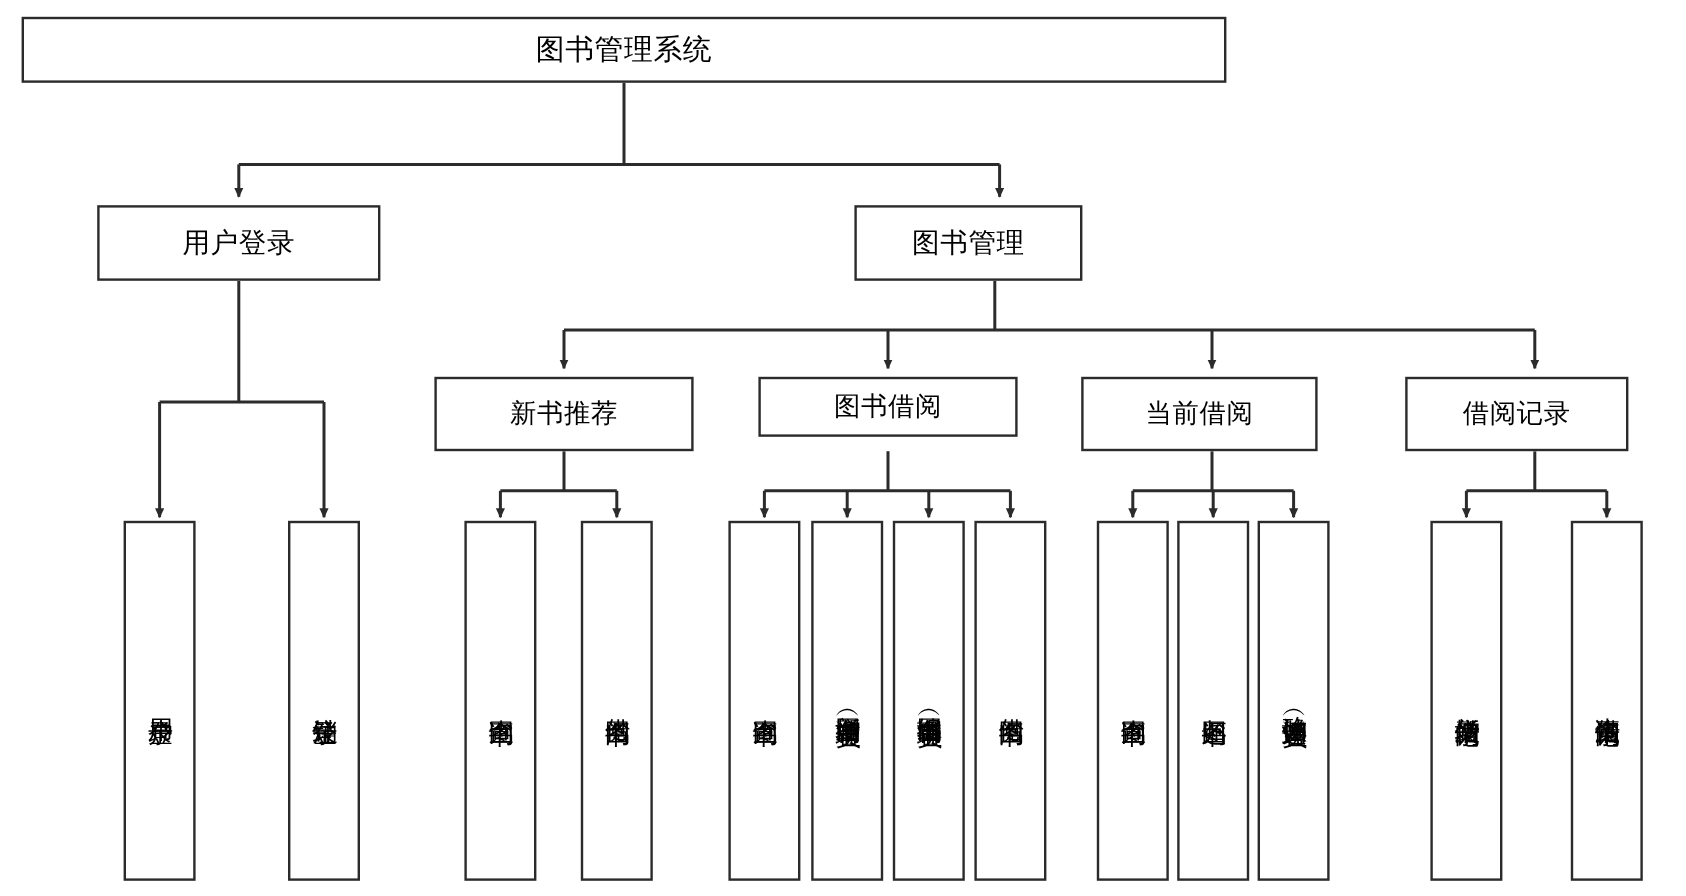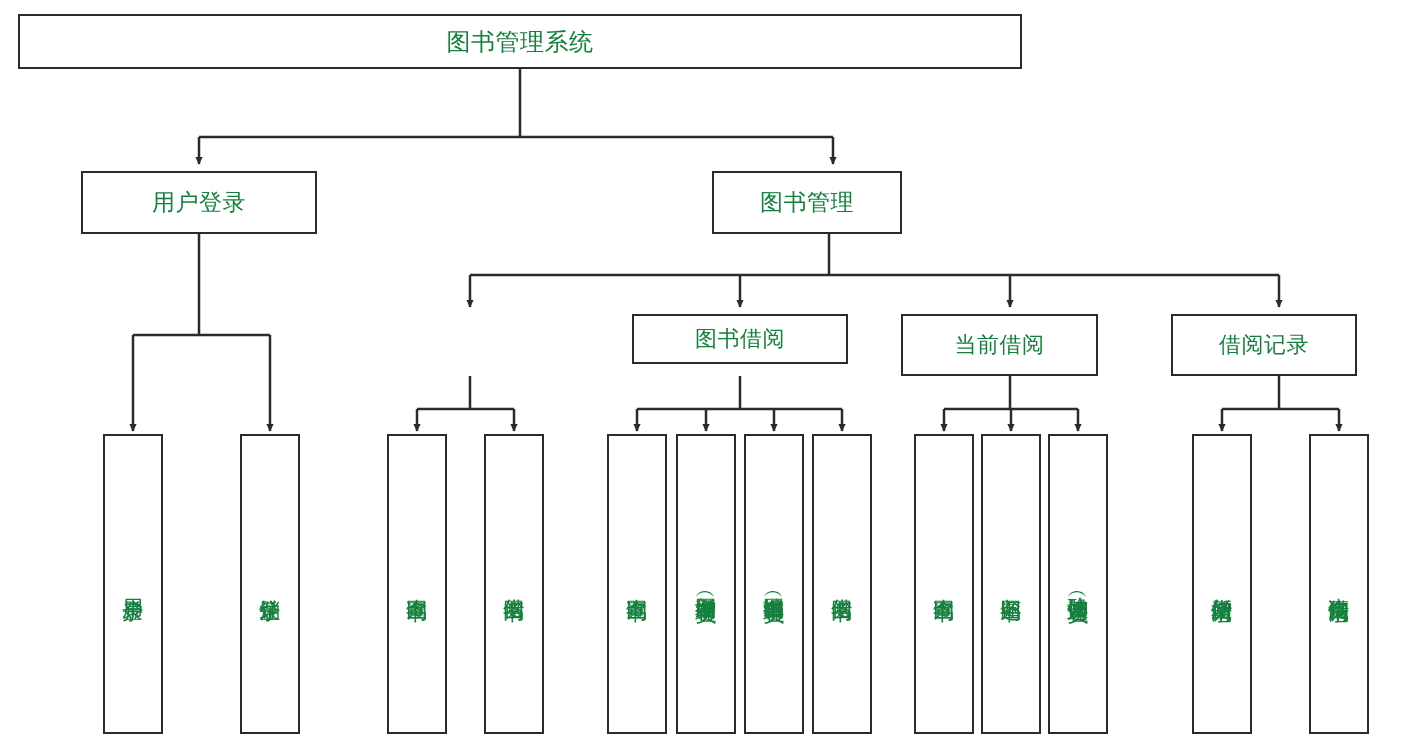--- a/index.html
+++ b/index.html
@@ -33,21 +33,21 @@
     background: #ffffff;
     border: 2.5px solid #2b2b2b;
     display: flex;
     align-items: center;
     justify-content: center;
     z-index: 2;
   }
   .node .label {
     display: block;
     text-align: left;
-    color: #15803d;
+    color: #000000;
     line-height: 1.08;
     letter-spacing: 0.5px;
     white-space: nowrap;
   }
   .node.root .label {
     font-size: 24px;
   }
   .node.lvl2 .label {
     font-size: 23px;
   }
@@ -136,20 +136,23 @@
     <span class="label">图书管理系统</span>
   </div>
 
   <div class="node lvl2" style="left:81px; top:171px; width:236px; height:63px;">
     <span class="label">用户登录</span>
   </div>
   <div class="node lvl2" style="left:712px; top:171px; width:190px; height:63px;">
     <span class="label">图书管理</span>
   </div>
 
+  <div class="node lvl3" style="left:362px; top:314px; width:216px; height:62px;">
+    <span class="label">新书推荐</span>
+  </div>
   <div class="node lvl3" style="left:632px; top:314px; width:216px; height:50px;">
     <span class="label">图书借阅</span>
   </div>
   <div class="node lvl3" style="left:901px; top:314px; width:197px; height:62px;">
     <span class="label">当前借阅</span>
   </div>
   <div class="node lvl3" style="left:1171px; top:314px; width:186px; height:62px;">
     <span class="label">借阅记录</span>
   </div>
 

